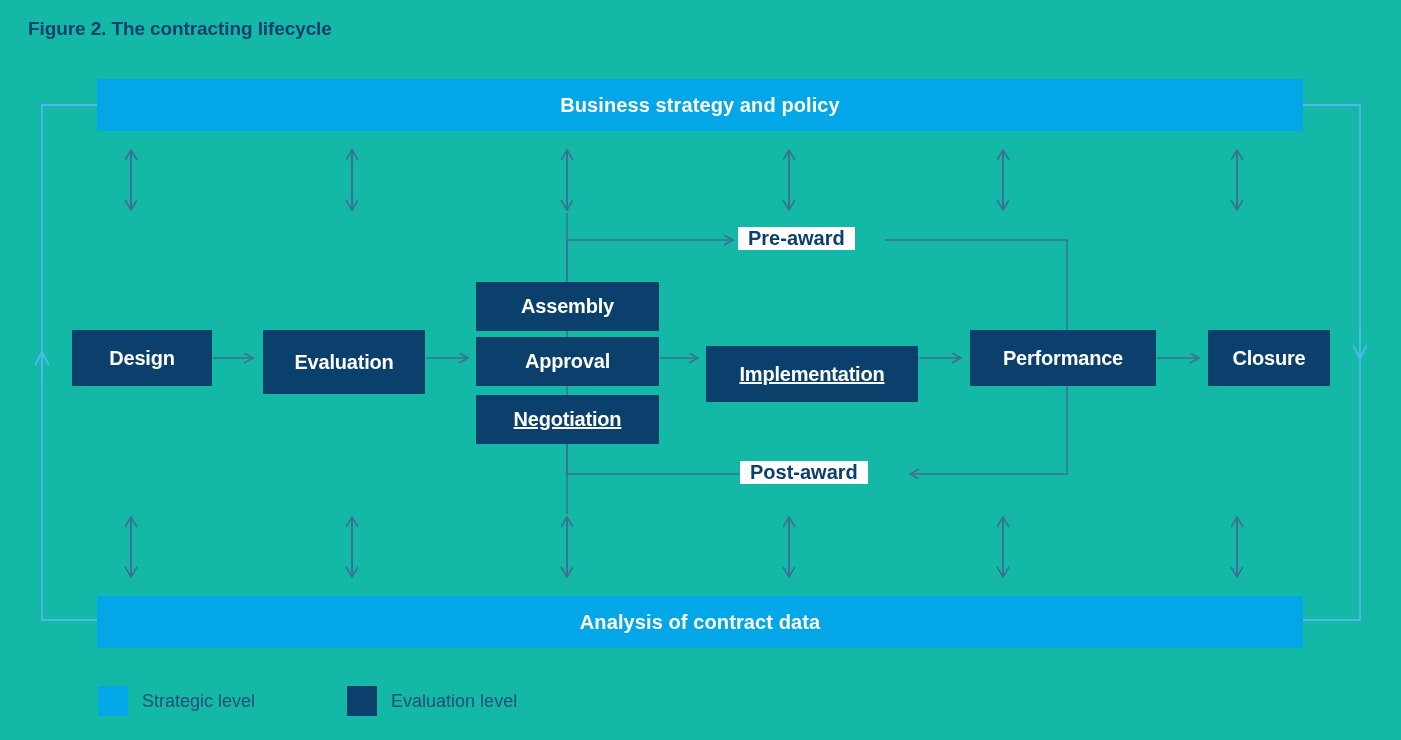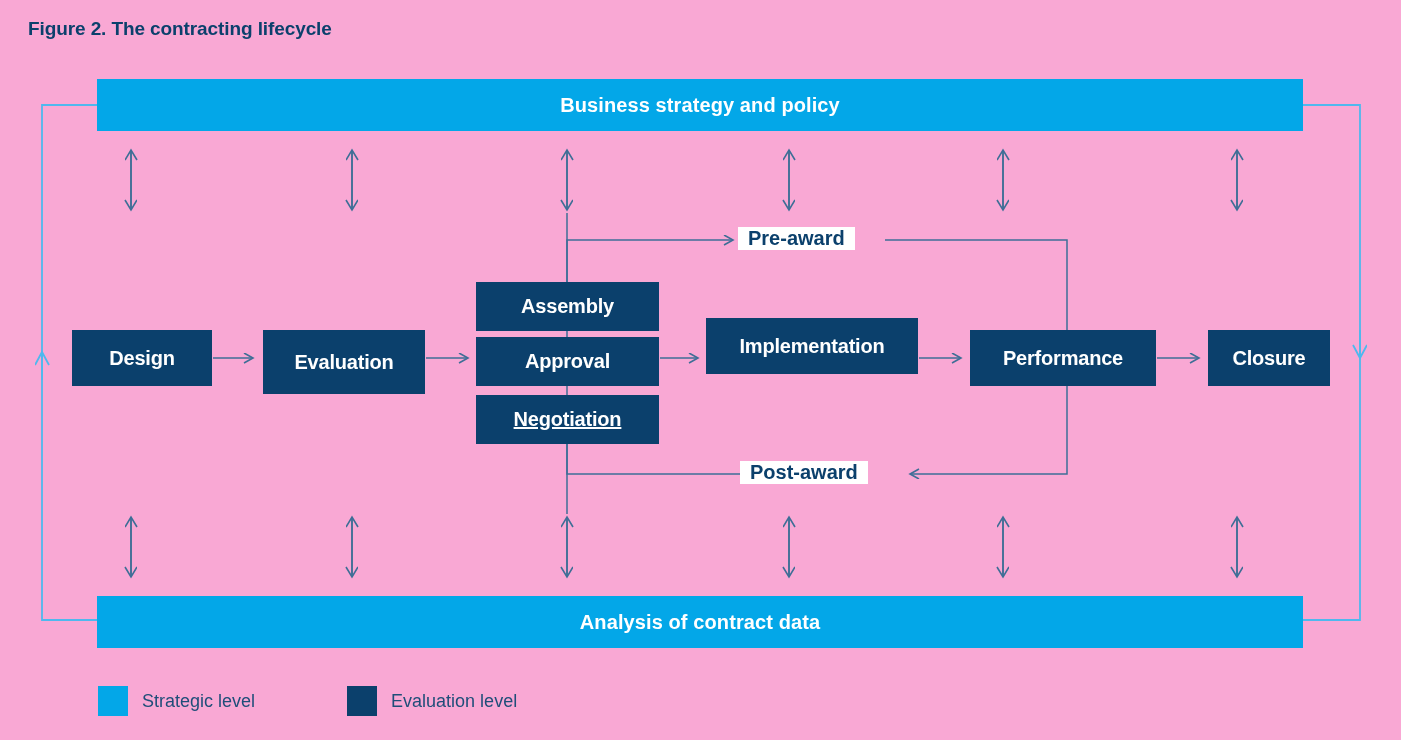--- a/index.html
+++ b/index.html
@@ -7,21 +7,21 @@
     padding: 0;
     background: #ffffff;
   }
   body {
     font-family: "Liberation Sans", sans-serif;
   }
   #figure-root {
     position: relative;
     width: 1401px;
     height: 740px;
-    background: #f9a8d4;
+    background: #14b8a6;
     overflow: hidden;
   }
   #figure-title {
     position: absolute;
     left: 28px;
     top: 18px;
     font-size: 19px;
     font-weight: bold;
     color: #0B406C;
     letter-spacing: -0.1px;
@@ -223,21 +223,21 @@
   </div>
 
   <div class="node-box" style="left:476px; top:337px; width:183px; height:49px;">
     <span>Approval</span>
   </div>
 
   <div class="node-box" style="left:476px; top:395px; width:183px; height:49px;text-decoration:underline;">
     <span>Negotiation</span>
   </div>
 
-  <div class="node-box" style="left:706px; top:318px; width:212px; height:56px;">
+  <div class="node-box" style="left:706px; top:346px; width:212px; height:56px;text-decoration:underline;">
     <span>Implementation</span>
   </div>
 
   <div class="node-box" style="left:970px; top:330px; width:186px; height:56px;">
     <span>Performance</span>
   </div>
 
   <div class="node-box" style="left:1208px; top:330px; width:122px; height:56px;">
     <span>Closure</span>
   </div>

